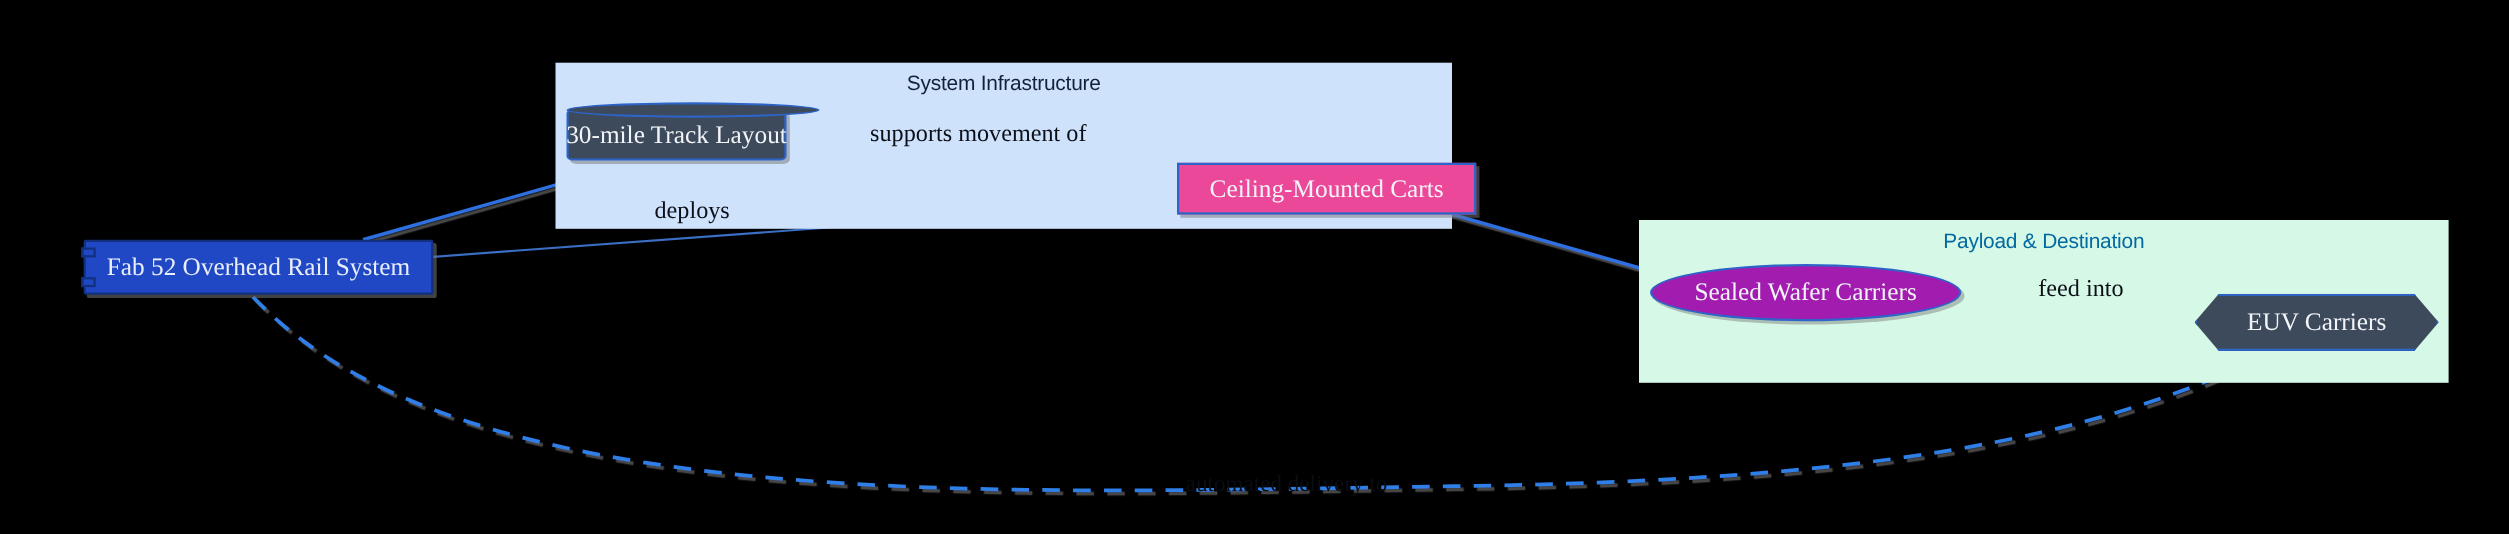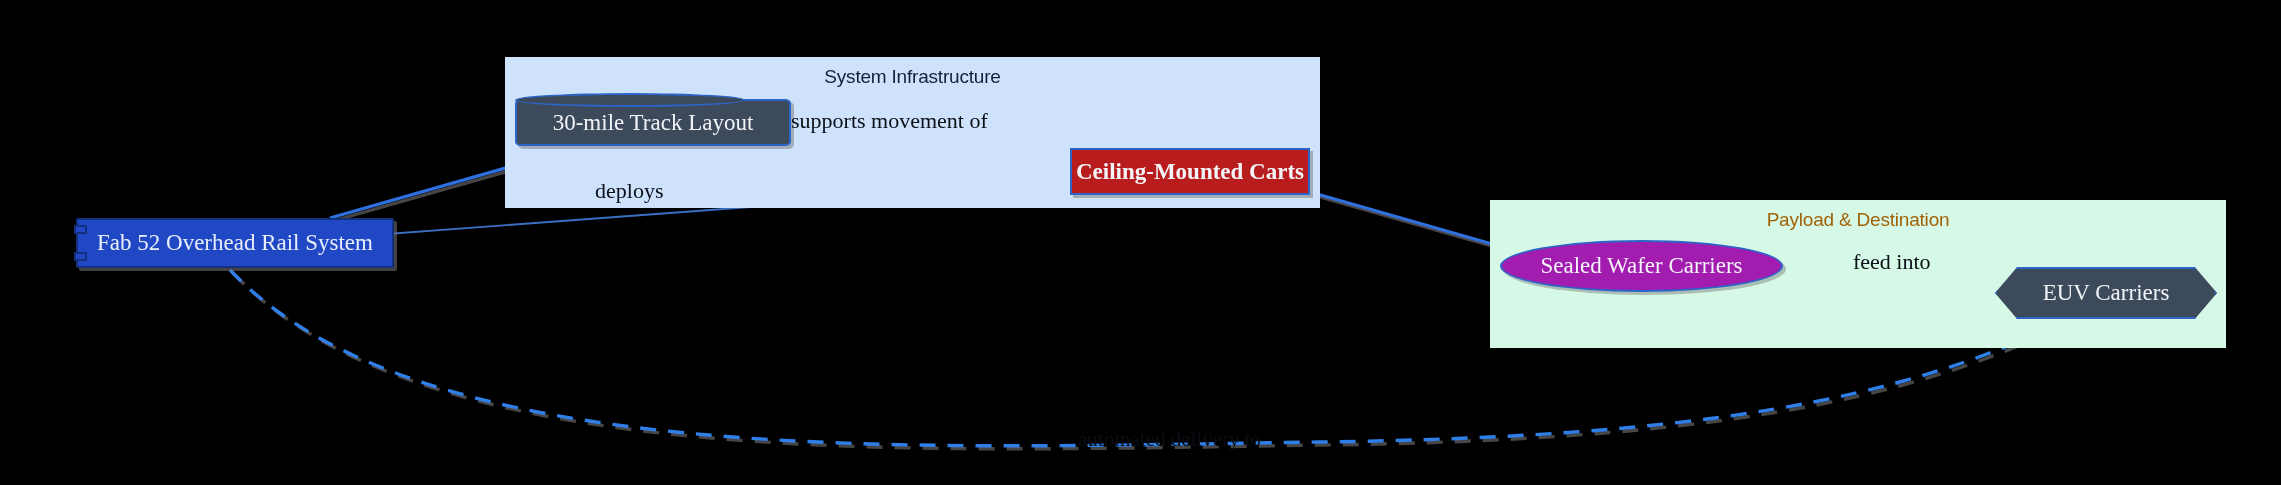--- a/index.html
+++ b/index.html
@@ -32,21 +32,21 @@
     position: absolute;
     box-sizing: border-box;
   }
   .cluster-title {
     position: absolute;
     left: 0;
     right: 0;
     text-align: center;
     font-family: "Liberation Sans", sans-serif;
     font-size: 19px;
-    color: #a16207;
+    color: #0369a1;
     letter-spacing: -0.2px;
   }
   #cluster-infrastructure {
     left: 505px;
     top: 57px;
     width: 815px;
     height: 151px;
     background: #cfe2fb;
   }
   #cluster-infrastructure .cluster-title { top: 9px; color: #14213a; }
@@ -95,21 +95,21 @@
     border: 2px solid #12307f;
     box-sizing: border-box;
   }
   #node-rail .notch-top { top: 5px; }
   #node-rail .notch-bot { bottom: 5px; }
 
   
   #node-track {
     left: 515px;
     top: 99px;
-    width: 276px;
+    width: 200px;
     height: 47px;
     background: #3d4a5c;
     border: 2px solid #2d64c8;
     border-radius: 6px / 4px;
     box-shadow: 3px 3px 0 rgba(120,120,120,0.5);
   }
   #node-track .cyl-top {
     position: absolute;
     left: -2px;
     top: -8px;
@@ -119,26 +119,25 @@
     border: 2px solid #2d64c8;
     border-radius: 50%;
     box-sizing: border-box;
   }
   #node-track .node-label { position: relative; z-index: 2; }
 
   
   #node-carts {
     left: 1070px;
     top: 148px;
-    width: 240px;
+    width: 272px;
     height: 47px;
-    background: #b91c1c;
+    background: #ec4899;
     border: 2px solid #2d64c8;
     box-shadow: 3px 3px 0 rgba(120,120,120,0.5);
-    font-weight: bold;
   }
 
   
   #node-carriers {
     left: 1500px;
     top: 240px;
     width: 283px;
     height: 52px;
     background: #a21caf;
     border: 2px solid #2d64c8;

